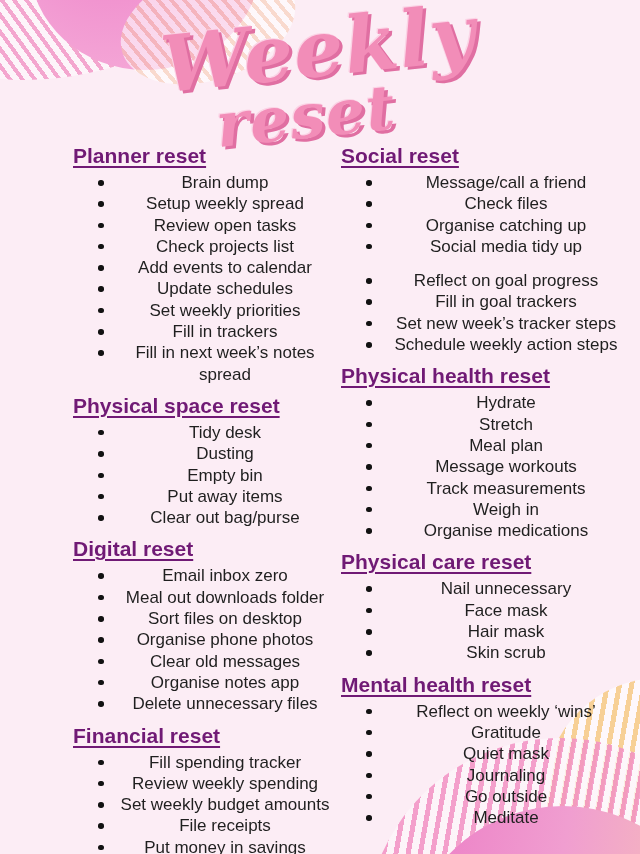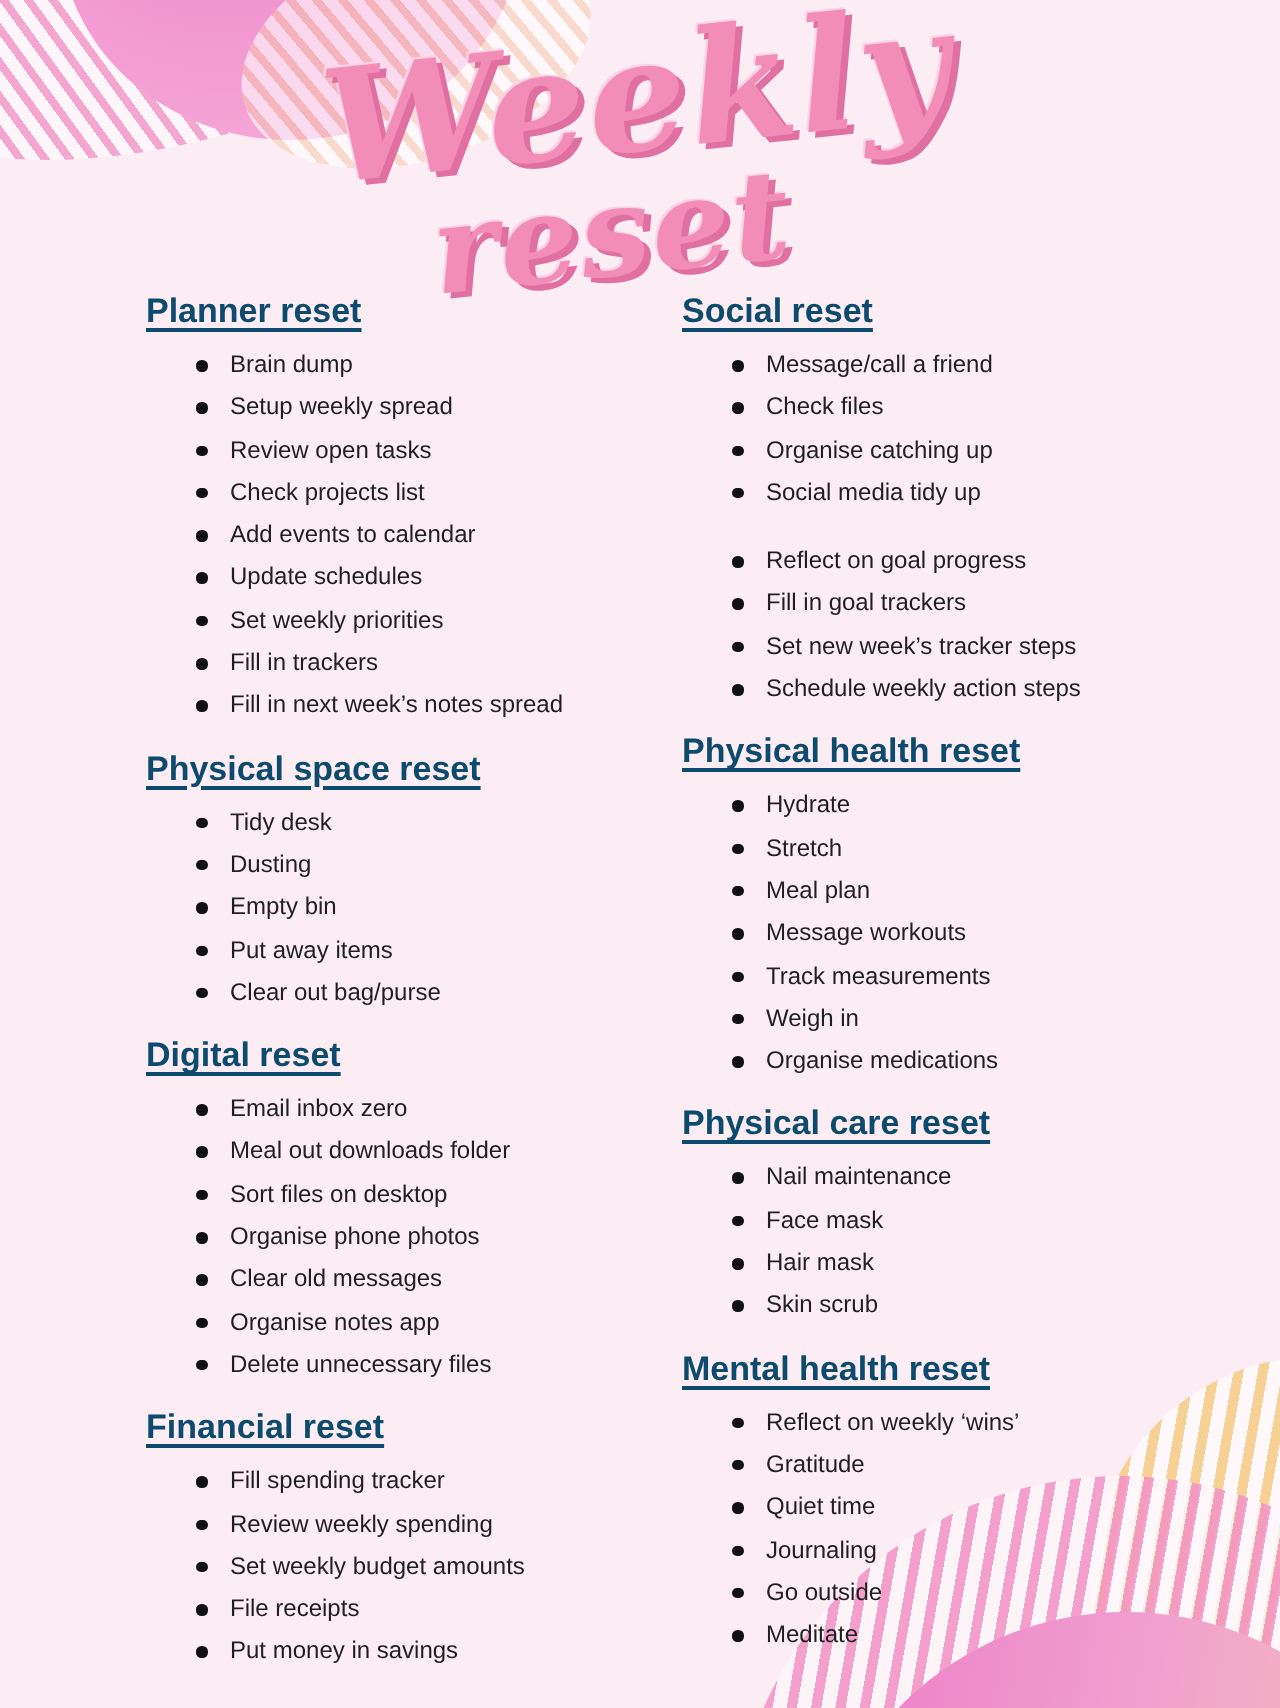--- a/index.html
+++ b/index.html
@@ -72,34 +72,35 @@
   }
 
   
   .columns{position:absolute;left:0;top:148px;width:640px;}
   .col{position:absolute;top:0;}
   .col-left{left:73px;width:262px;}
   .col-right{left:341px;width:288px;}
 
   section{margin:0 0 13px 0;}
   h2{
-    font-size:17px;font-weight:bold;line-height:16px;
-    color:#0c4a6e;
+    font-size:21px;font-weight:bold;line-height:16px;
+    color:#701a75;
     text-decoration:underline;
     text-decoration-thickness:1.5px;
     text-underline-offset:3px;
     margin-bottom:8px;
   }
   ul{list-style:none;}
   li{
     position:relative;
     padding-left:42px;
-    font-size:12px;
+    font-size:17px;
     line-height:21.3px;
     color:var(--text-color);
+    text-align:center;
   }
   li::before{
     content:'';
     position:absolute;left:25px;top:8px;
     width:5.5px;height:5.5px;border-radius:50%;
     background:#111;
   }
 </style>
 </head>
 <body>
@@ -193,32 +194,32 @@
             <li>Meal plan</li>
             <li>Message workouts</li>
             <li>Track measurements</li>
             <li>Weigh in</li>
             <li>Organise medications</li>
           </ul>
         </section>
         <section>
           <h2>Physical care reset</h2>
           <ul>
-            <li>Nail maintenance</li>
+            <li>Nail unnecessary</li>
             <li>Face mask</li>
             <li>Hair mask</li>
             <li>Skin scrub</li>
           </ul>
         </section>
         <section>
           <h2>Mental health reset</h2>
           <ul>
             <li>Reflect on weekly ‘wins’</li>
             <li>Gratitude</li>
-            <li>Quiet time</li>
+            <li>Quiet mask</li>
             <li>Journaling</li>
             <li>Go outside</li>
             <li>Meditate</li>
           </ul>
         </section>
       </div>
   </div>
 
 </div>
 

